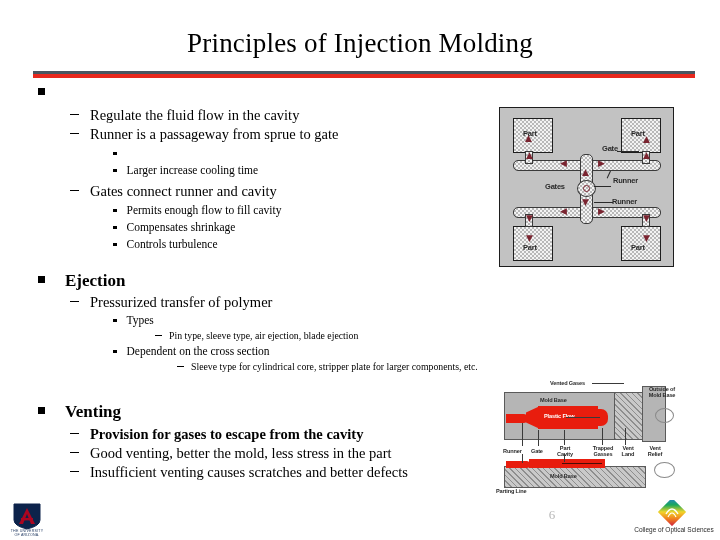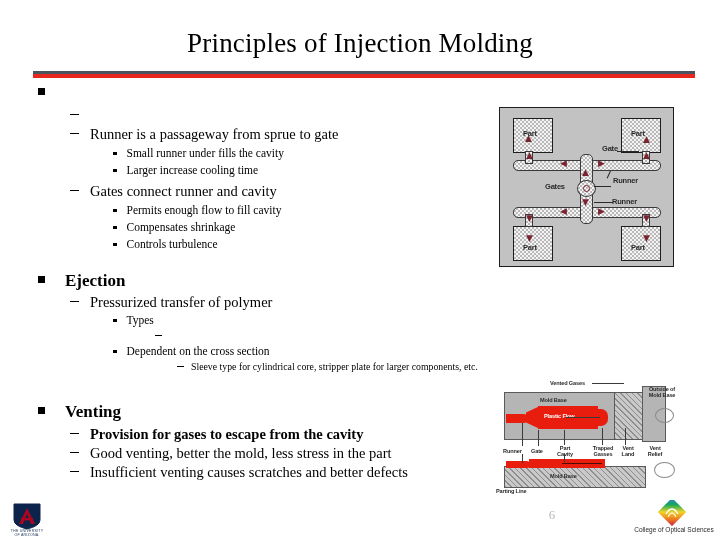--- a/index.html
+++ b/index.html
@@ -252,28 +252,28 @@
 <div id="title-rule">
   <div class="rule-top"></div>
   <div class="rule-bottom"></div>
 </div>
 
 <div class="lvl1" style="left:38px; top:82px;">
   <span class="bullet"></span>
 </div>
 
 <div class="lvl2" style="left:70px; top:106px;">
-  <span class="dash"></span>
+  <span class="dash"></span><span>Regulate the fluid flow in the cavity</span>
 </div>
 <div class="lvl2" style="left:70px; top:125px;">
   <span class="dash"></span><span>Runner is a passageway from sprue to gate</span>
 </div>
 
 <div class="lvl3" style="left:113px; top:146px;">
-  <span class="bullet"></span><span>Small runner under fills the cavity</span>
+  <span class="bullet"></span>
 </div>
 <div class="lvl3" style="left:113px; top:163px;">
   <span class="bullet"></span><span>Larger increase cooling time</span>
 </div>
 
 <div class="lvl2" style="left:70px; top:182px;text-align:center;">
   <span class="dash"></span><span>Gates connect runner and cavity</span>
 </div>
 
 <div class="lvl3" style="left:113px; top:203px;">
@@ -291,21 +291,21 @@
 </div>
 
 <div class="lvl2" style="left:70px; top:293px;">
   <span class="dash"></span><span>Pressurized transfer of polymer</span>
 </div>
 
 <div class="lvl3" style="left:113px; top:313px;">
   <span class="bullet"></span><span>Types</span>
 </div>
 <div class="lvl4" style="left:155px; top:329px;">
-  <span class="dash"></span>
+  <span class="dash"></span><span>Pin type, sleeve type, air ejection, blade ejection</span>
 </div>
 <div class="lvl3" style="left:113px; top:344px;">
   <span class="bullet"></span><span>Dependent on the cross section</span>
 </div>
 <div class="lvl4" style="left:177px; top:360px;">
   <span class="dash"></span><span>Sleeve type for cylindrical core, stripper plate for larger components, etc.</span>
 </div>
 
 <div class="lvl1" style="left:38px; top:401px;">
   <span class="bullet"></span><span>Venting</span>

